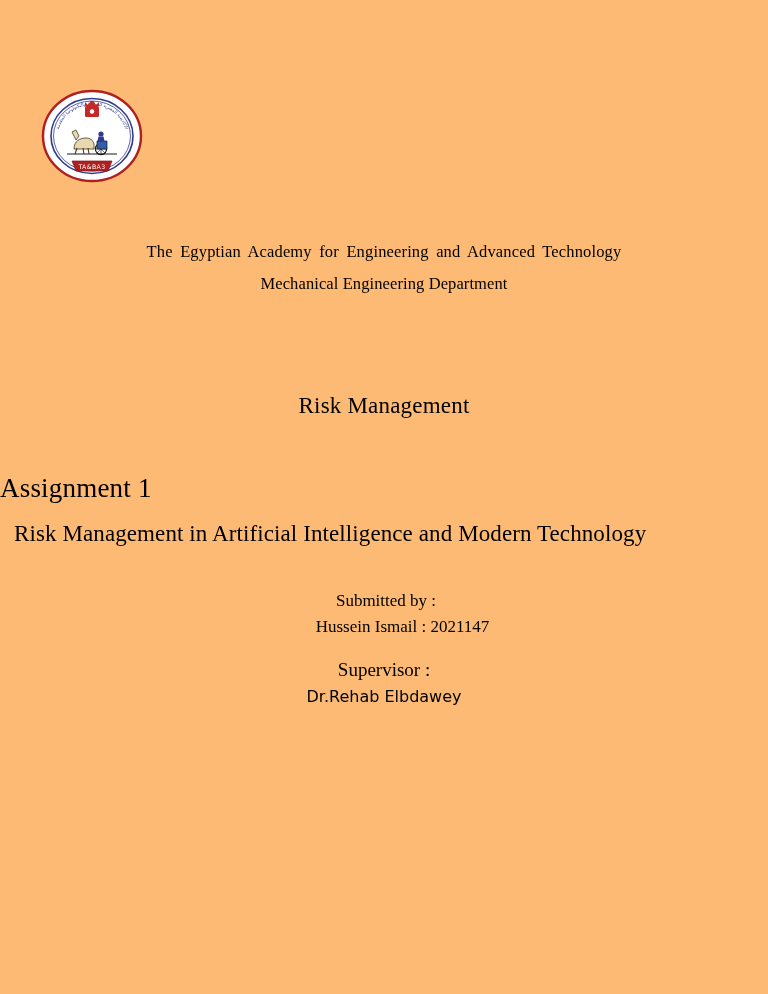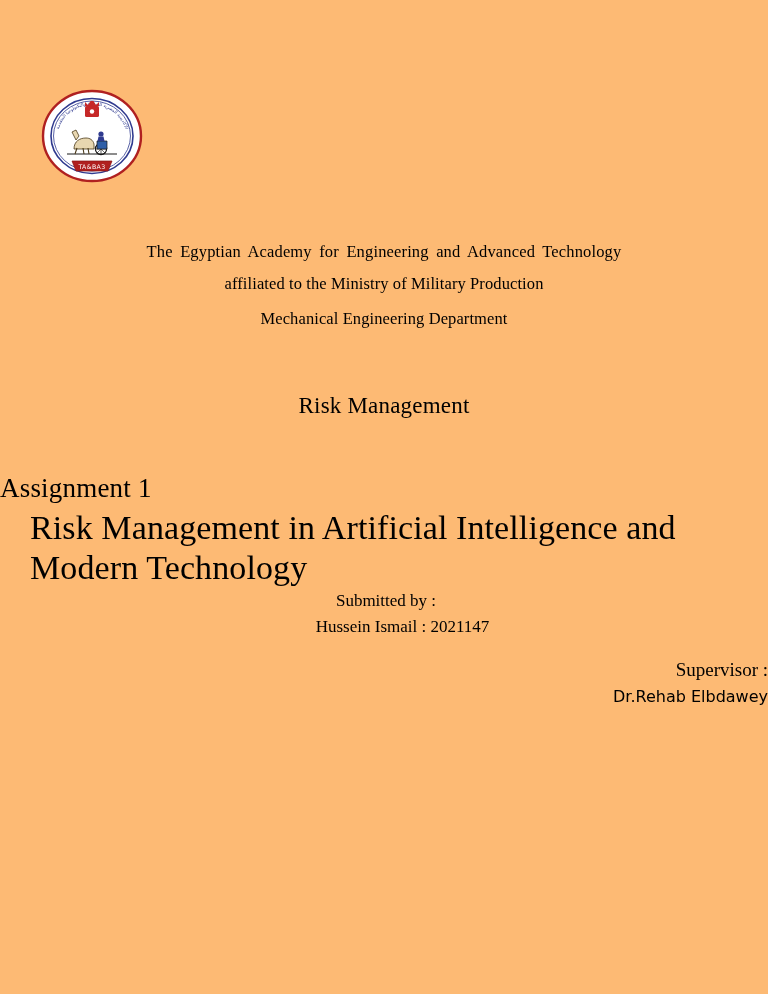--- a/index.html
+++ b/index.html
@@ -78,24 +78,24 @@
     left: 0;
     right: 0;
     top: 468px;
   }
   .assignment-label {
     font-size: 27px;
     line-height: 40px;
     letter-spacing: 0.2px;
   }
   .assignment-topic {
-    font-size: 34px;
-    line-height: 40px;
+    font-size: 23px;
+    line-height: 52px;
     letter-spacing: 0.1px;
-    padding: 0 30px;
+    padding: 0 14px;
   }
 
   
   .submitted-block {
     position: absolute;
     left: 4px;
     right: 0;
     top: 588px;
     text-align: center;
   }
@@ -108,21 +108,21 @@
     line-height: 26px;
     margin-left: 33px;
   }
 
   
   .supervisor-block {
     position: absolute;
     left: 0;
     right: 0;
     top: 656px;
-    text-align: right;
+    text-align: center;
   }
   .supervisor-label {
     font-size: 19px;
     line-height: 28px;
   }
   .supervisor-name {
     font-size: 16px;
     line-height: 26px;
     font-family: "DejaVu Sans", sans-serif;
   }
@@ -177,21 +177,20 @@
 
       <g transform="translate(51,78)">
         <path d="M -20 -5 L 20 -5 L 16 5 L -16 5 Z" fill="#b02020" stroke="#8a1414" stroke-width="0.7"></path>
         <text x="0" y="2.6" text-anchor="middle" font-size="6.2" fill="#ffffff" font-family="DejaVu Sans, sans-serif" letter-spacing="0.4">TA&amp;BA3</text>
       </g>
     </svg>
   </div>
 
   <div class="header-block">
     <div class="header-line-1">The Egyptian Academy for Engineering and Advanced Technology</div>
-    <div class="header-line-2">affiliated to the Ministry of Military Production</div>
     <div class="header-line-3">Mechanical Engineering Department</div>
   </div>
 
   <div class="course-title">Risk Management</div>
 
   <div class="assignment-block">
     <div class="assignment-label">Assignment 1</div>
     <div class="assignment-topic">Risk Management in Artificial Intelligence and Modern Technology</div>
   </div>
 

